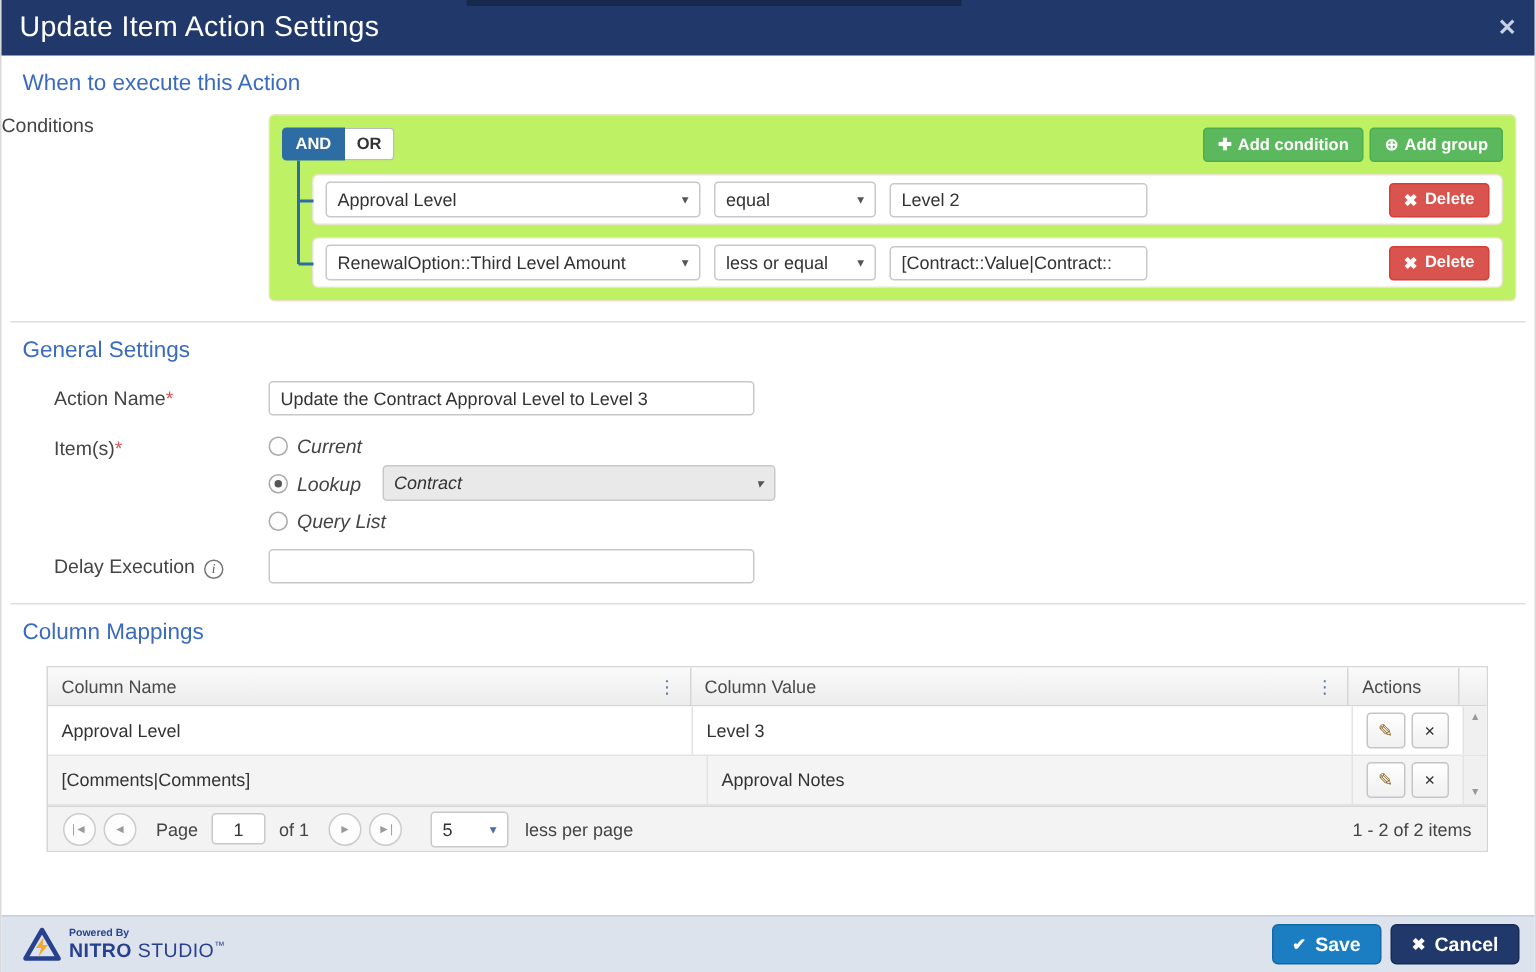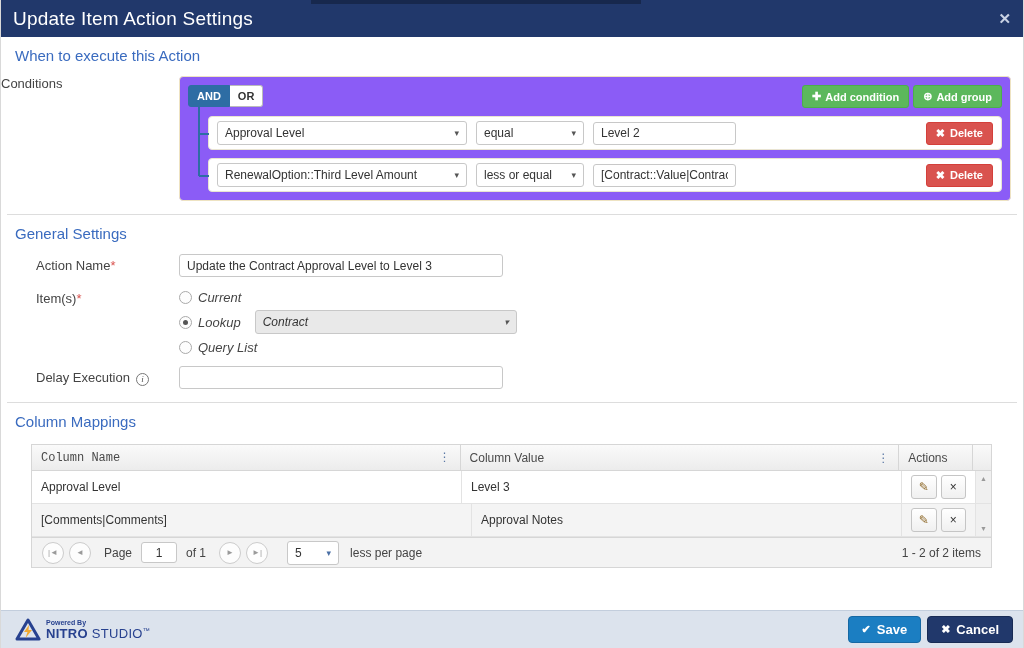--- a/index.html
+++ b/index.html
@@ -21,54 +21,54 @@
   .form-row { display:flex; margin-top:12px; }
   .form-label { width:178px; padding-left:35px; font-size:13px; color:#444; padding-top:4px; flex:0 0 auto; }
   .req { color:#d9534f; }
   .tbox { border:1px solid #c8c8c8; border-radius:3px; background:#fff; height:23px; font-size:12px; color:#333; padding:0 7px; font-family:"Liberation Sans", sans-serif; }
   .fake-select { border:1px solid #c8c8c8; border-radius:3px; background:#fff; height:24px; font-size:12px; color:#333; padding:0 7px; display:flex; align-items:center; justify-content:space-between; cursor:pointer; }
   .caret { font-size:9px; color:#555; margin-left:6px; }
 
   
   .cond-wrap { display:flex; margin-top:12px; }
   .cond-label { width:178px; font-size:13px; color:#444; flex:0 0 auto; }
-  .cond-panel { position:relative; flex:1; margin-right:12px; background:#8b5cf6; border:1px solid #eee3c2; border-radius:4px; padding:8px; }
+  .cond-panel { position:relative; flex:1; margin-right:12px; background:#bef264; border:1px solid #eee3c2; border-radius:4px; padding:8px; }
   .cond-top { display:flex; align-items:flex-start; }
   .toggle { display:flex; }
   .toggle .and { background:#2e6da4; color:#fff; font-size:11px; font-weight:bold; padding:4px 8px; border:1px solid #2e6da4; border-radius:3px 0 0 3px; cursor:pointer; }
   .toggle .or { background:#fff; color:#333; font-size:11px; font-weight:bold; padding:4px 8px; border:1px solid #bbb; border-left:none; border-radius:0 3px 3px 0; cursor:pointer; }
   .cond-btns { margin-left:auto; display:flex; gap:4px; }
   .btn-green { background:#5cb85c; border:1px solid #4cae4c; color:#fff; font-size:11px; font-weight:bold; border-radius:3px; padding:4px 9px; display:flex; align-items:center; gap:4px; cursor:pointer; }
   .btn-green .g-ico { font-size:11px; }
   .tree-line { position:absolute; left:18px; top:30px; width:2px; height:69px; background:#2e6da4; }
   .cond-rows { margin-left:20px; margin-top:8px; }
   .cond-row { position:relative; background:#fff; border:1px solid #e9e4d2; border-radius:4px; height:34px; display:flex; align-items:center; gap:9px; padding:0 8px; margin-bottom:8px; }
   .cond-row:last-child { margin-bottom:0; }
   .cond-row::before { content:""; position:absolute; left:-10px; top:16px; width:10px; height:2px; background:#2e6da4; }
   .sel-field { width:250px; }
   .sel-op { width:108px; }
-  .cond-input { width:143px; }
+  .cond-input { width:172px; }
   .btn-del { margin-left:auto; background:#d9534f; border:1px solid #d43f3a; color:#fff; font-size:11px; font-weight:bold; border-radius:3px; padding:4px 9px; display:flex; align-items:center; gap:5px; cursor:pointer; }
 
   
   .name-input { width:324px; }
   .radio-stack { display:flex; flex-direction:column; gap:3px; font-size:13px; color:#444;font-style:italic; }
   .radio-line { display:flex; align-items:center; gap:6px; min-height:20px; }
   .radio { width:13px; height:13px; border:1px solid #aaa; border-radius:50%; background:#fdfdfd; display:inline-flex; align-items:center; justify-content:center; flex:0 0 auto; cursor:pointer; }
   .radio.checked::after { content:""; width:5px; height:5px; border-radius:50%; background:#555; }
   .lookup-select { width:262px; background:#e9e9e9; margin-left:8px;text-align:center; }
   .info-circle { display:inline-flex; width:13px; height:13px; border:1px solid #777; border-radius:50%; color:#555; font-size:9px; align-items:center; justify-content:center; margin-left:6px; font-style:italic; font-family:"Liberation Serif", serif; }
 
   
   .cm-header { display:flex; align-items:center; margin:10px 28px 0 14px; }
   .btn-cyan { margin-left:auto; background:#4ab9d5; border:1px solid #3fa9c4; color:#fff; font-size:12px; border-radius:4px; padding:6px 11px; cursor:pointer; box-shadow:0 1px 2px rgba(0,0,0,0.15); }
   .grid { margin:14px 31px 0 30px; border:1px solid #d6d6d6; font-size:12px; }
   .grid-head { display:flex; background:linear-gradient(#fafafa,#ececec); border-bottom:1px solid #d6d6d6; height:26px; }
   .gh-cell { display:flex; align-items:center; padding:0 9px; color:#4a4a4a; border-right:1px solid #d6d6d6; }
-  .gh-name { width:430px;font-family:Liberation Mono, monospace; } .gh-value { width:440px; } .gh-actions { width:74px; }
+  .gh-name { width:430px; } .gh-value { width:440px; } .gh-actions { width:74px; }
   .gh-spacer { flex:1; border-right:none; }
   .dots { margin-left:auto; color:#5b79a6; font-size:12px; cursor:pointer; }
   .grid-row { display:flex; height:33px; border-bottom:1px solid #e3e3e3; background:#fff; }
   .grid-row.alt { background:#f4f4f4; }
   .g-cell { display:flex; align-items:center; padding:0 9px; border-right:1px solid #e3e3e3; color:#333; }
   .gc-name { width:430px; } .gc-value { width:440px; }
   .gc-actions { width:74px; gap:4px; justify-content:center; }
   .mini-btn { width:27px; height:24px; border:1px solid #c5c5c5; border-radius:3px; background:linear-gradient(#fff,#f0f0f0); display:inline-flex; align-items:center; justify-content:center; font-size:12px; color:#333; cursor:pointer; }
   .mini-btn .pencil { color:#8a6320; }
   .g-scroll { flex:1; display:flex; flex-direction:column; align-items:center; justify-content:space-between; padding:4px 0; background:#f0f0f0; }

